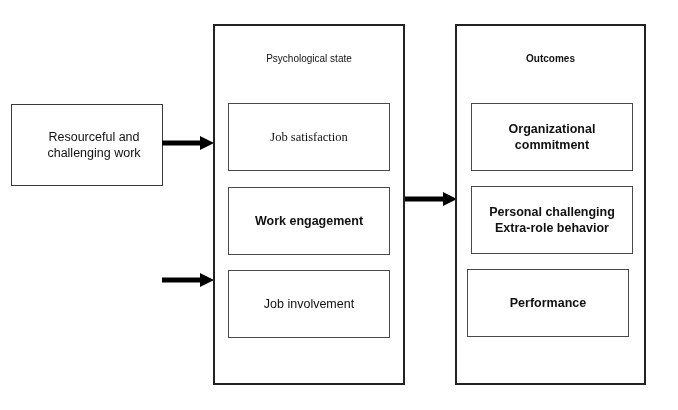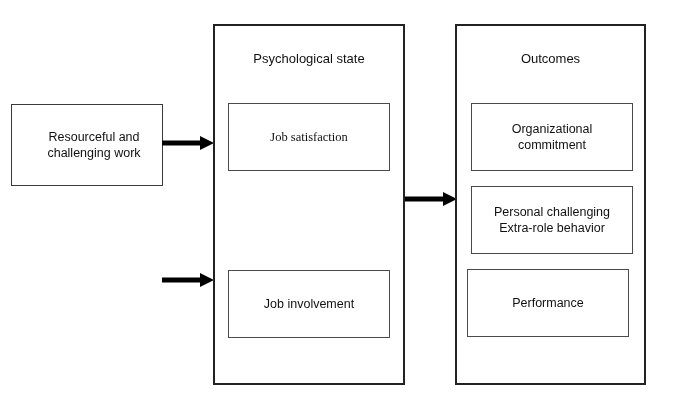--- a/index.html
+++ b/index.html
@@ -37,21 +37,21 @@
   .group-box {
     border: 2px solid #222222;
     display: block;
   }
 
   .group-title {
     position: absolute;
     left: 0;
     right: 0;
     text-align: center;
-    font-size: 13px;
+    font-size: 10px;
     line-height: 15px;
     color: #111111;
     white-space: nowrap;
   }
 
   .inner-box {
     border: 1px solid #4a4a4a;
   }
 
   .box-label {
@@ -105,33 +105,36 @@
     </svg>
   </div>
 
   <div class="box group-box" style="left:213px; top:24px; width:192px; height:361px;">
     <div class="group-title" style="top:25px;">Psychological state</div>
 
     <div class="box inner-box" style="left:13px; top:77px; width:162px; height:68px;font-family:Liberation Serif, serif;">
       <span class="box-label">Job satisfaction</span>
     </div>
 
+    <div class="box inner-box" style="left:13px; top:161px; width:162px; height:68px;">
+      <span class="box-label bold">Work engagement</span>
+    </div>
 
     <div class="box inner-box" style="left:13px; top:244px; width:162px; height:68px;">
       <span class="box-label">Job involvement</span>
     </div>
   </div>
 
   <div class="arrow" style="left:405px; top:191px; width:52px;">
     <svg width="52" height="16" viewBox="0 0 52 16" aria-hidden="true">
       <path d="M0 5.6 H38 V1 L52 8 L38 15 V10.4 H0 Z" fill="#000000"></path>
     </svg>
   </div>
 
-  <div class="box group-box" style="left:455px; top:24px; width:191px; height:361px;">
+  <div class="box group-box" style="left:455px; top:24px; width:191px; height:361px;font-weight:bold;">
     <div class="group-title" style="top:25px;">Outcomes</div>
 
     <div class="box inner-box" style="left:14px; top:77px; width:162px; height:68px;">
       <span class="box-label">Organizational
 commitment</span>
     </div>
 
     <div class="box inner-box" style="left:14px; top:160px; width:162px; height:68px;">
       <span class="box-label">Personal challenging
 Extra-role behavior</span>

